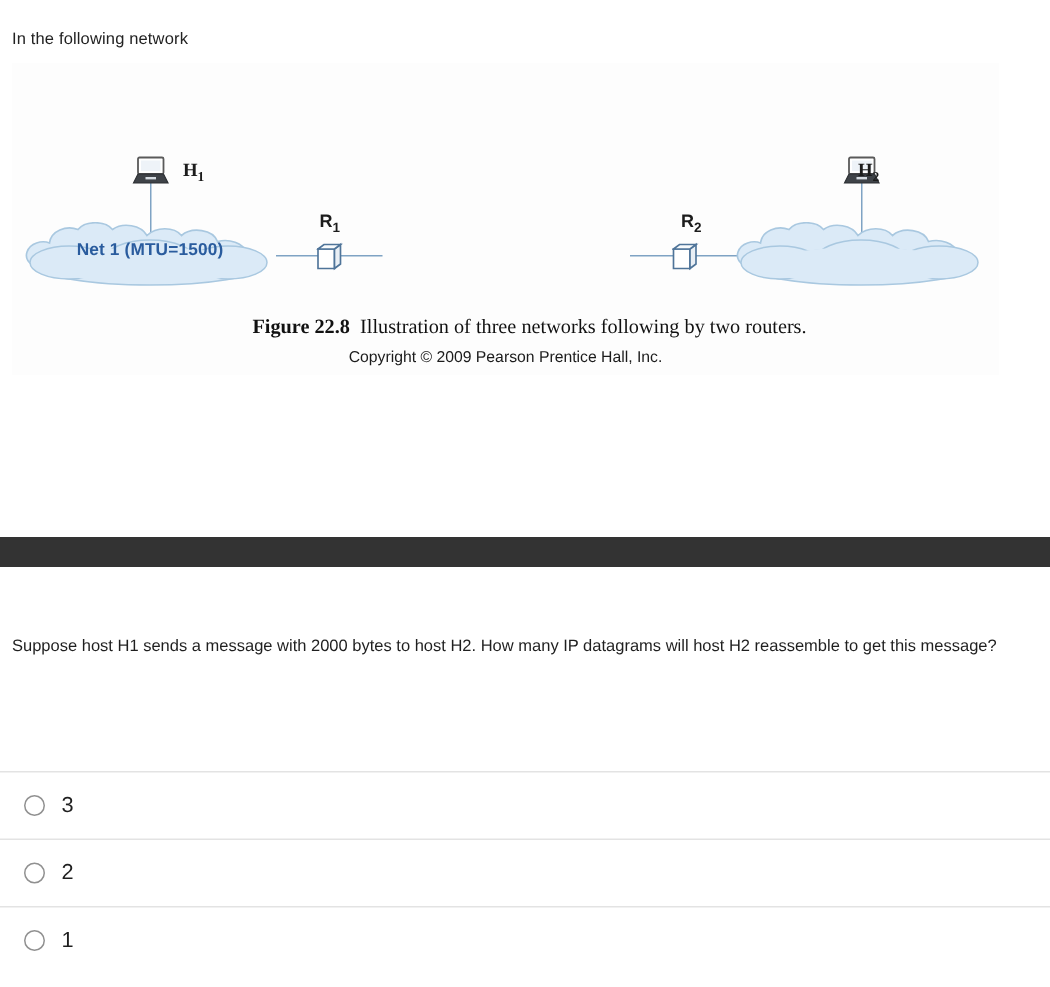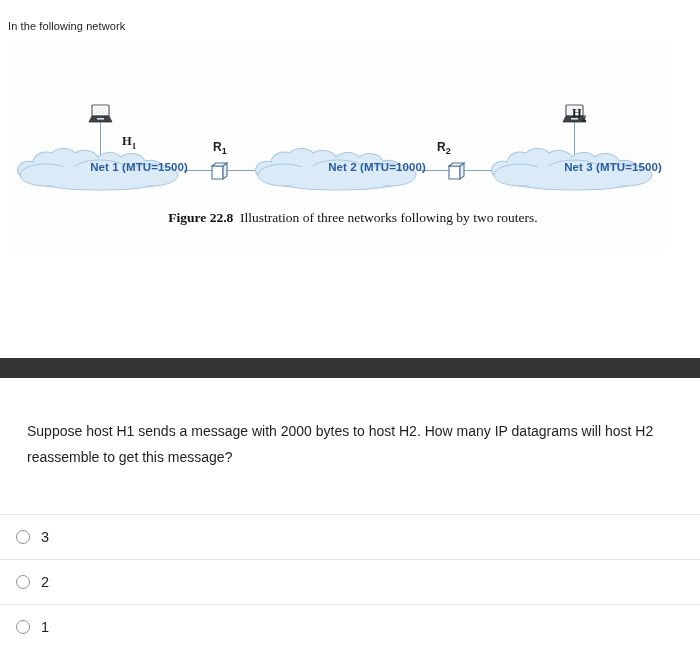--- a/index.html
+++ b/index.html
@@ -49,21 +49,21 @@
   .cloud {
     position: absolute;
     height: 44px;
   }
   .cloud svg { display: block; }
   .cloud-label {
     position: absolute;
     left: 0;
     right: 0;
     top: 13px;
-    text-align: right;
+    text-align: center;
     font-size: 11.5px;
     font-weight: bold;
     color: #2a5c9e;
     font-family: "Liberation Sans", sans-serif;
     letter-spacing: 0.1px;
   }
 
   #cloud-1 { left: 4px;   top: 106px; width: 176px; }
   #cloud-2 { left: 242px; top: 106px; width: 176px; }
   #cloud-3 { left: 478px; top: 106px; width: 176px; }
@@ -75,36 +75,36 @@
 
   .router-label {
     position: absolute;
     font-size: 12px;
     font-weight: bold;
     color: #1c1c1c;
     font-family: Liberation Sans, sans-serif;
   }
   .router-label sub { font-size: 9px; }
   #router-1-label { left: 205px; top: 98px; }
-  #router-2-label { left: 429px; top: 98px; }
+  #router-2-label { left: 446px; top: 98px; }
 
   
   .host { position: absolute; width: 26px; height: 20px; }
   #host-1 { left: 80px;  top: 62px; }
   #host-2 { left: 554px; top: 62px; }
 
   .host-label {
     position: absolute;
     font-size: 12.5px;
     font-weight: bold;
     color: #1c1c1c;
     font-family: "Liberation Serif", serif;
   }
   .host-label sub { font-size: 9px; }
-  #host-1-label { left: 114px; top: 64px; margin-top: 28px; }
+  #host-1-label { left: 114px; top: 64px; }
   #host-2-label { left: 564px; top: 64px; }
 
   
   .link { position: absolute; background: #7fa3c4; }
   .link.h { height: 1.4px; }
   .link.v { width: 1.4px; }
 
   #link-h1  { left: 92px;  top: 80px;  height: 36px; width: 1.4px; }
   #link-h2  { left: 566px; top: 80px;  height: 36px; width: 1.4px; }
   #link-n1r1{ left: 176px; top: 128px; width: 30px; }
@@ -146,24 +146,23 @@
     height: 20px;
     background: #333333;
   }
 
   
   .question {
     position: absolute;
     left: 8px;
     top: 418px;
     width: 660px;
-    font-size: 14px;
+    font-size: 11px;
     line-height: 26px;
     color: #1f1f1f;
-    margin-left: 19px;
   }
 
   
   .options {
     position: absolute;
     left: 0;
     top: 514px;
     width: 700px;
   }
   .option-row {
@@ -213,46 +212,32 @@
                  C116 3 130 5 133 13 C141 11 150 14 152 20 C156 25 150 32 138 32 Z" fill="#dbeaf7" stroke="#a9c8e0" stroke-width="1.1"></path>
         <ellipse cx="88" cy="30" rx="72" ry="12" fill="#dbeaf7" stroke="#a9c8e0" stroke-width="1.1"></ellipse>
         <ellipse cx="34" cy="27" rx="26" ry="11" fill="#dbeaf7" stroke="#a9c8e0" stroke-width="1"></ellipse>
         <ellipse cx="88" cy="25" rx="30" ry="13" fill="#dbeaf7" stroke="#a9c8e0" stroke-width="1"></ellipse>
         <ellipse cx="140" cy="27" rx="26" ry="11" fill="#dbeaf7" stroke="#a9c8e0" stroke-width="1"></ellipse>
         <ellipse cx="88" cy="29" rx="66" ry="12" fill="#dbeaf7" stroke="none"></ellipse>
       </svg>
       <div class="cloud-label">Net 1 (MTU=1500)</div>
     </div>
 
-    <div class="cloud" id="cloud-2">
-      <svg width="176" height="44" viewBox="0 0 176 44">
-        <path d="M24 32 C10 32 4 26 6 20 C8 14 16 12 21 14 C22 6 32 2 40 5
-                 C45 -1 58 -1 63 5 C70 0 82 2 86 9 C92 3 104 3 109 9
-                 C116 3 130 5 133 13 C141 11 150 14 152 20 C156 25 150 32 138 32 Z" fill="#dbeaf7" stroke="#a9c8e0" stroke-width="1.1"></path>
-        <ellipse cx="88" cy="30" rx="72" ry="12" fill="#dbeaf7" stroke="#a9c8e0" stroke-width="1.1"></ellipse>
-        <ellipse cx="34" cy="27" rx="26" ry="11" fill="#dbeaf7" stroke="#a9c8e0" stroke-width="1"></ellipse>
-        <ellipse cx="88" cy="25" rx="30" ry="13" fill="#dbeaf7" stroke="#a9c8e0" stroke-width="1"></ellipse>
-        <ellipse cx="140" cy="27" rx="26" ry="11" fill="#dbeaf7" stroke="#a9c8e0" stroke-width="1"></ellipse>
-        <ellipse cx="88" cy="29" rx="66" ry="12" fill="#dbeaf7" stroke="none"></ellipse>
-      </svg>
-      <div class="cloud-label">Net 2 (MTU=1000)</div>
-    </div>
 
     <div class="cloud" id="cloud-3">
       <svg width="176" height="44" viewBox="0 0 176 44">
         <path d="M24 32 C10 32 4 26 6 20 C8 14 16 12 21 14 C22 6 32 2 40 5
                  C45 -1 58 -1 63 5 C70 0 82 2 86 9 C92 3 104 3 109 9
                  C116 3 130 5 133 13 C141 11 150 14 152 20 C156 25 150 32 138 32 Z" fill="#dbeaf7" stroke="#a9c8e0" stroke-width="1.1"></path>
         <ellipse cx="88" cy="30" rx="72" ry="12" fill="#dbeaf7" stroke="#a9c8e0" stroke-width="1.1"></ellipse>
         <ellipse cx="34" cy="27" rx="26" ry="11" fill="#dbeaf7" stroke="#a9c8e0" stroke-width="1"></ellipse>
         <ellipse cx="88" cy="25" rx="30" ry="13" fill="#dbeaf7" stroke="#a9c8e0" stroke-width="1"></ellipse>
         <ellipse cx="140" cy="27" rx="26" ry="11" fill="#dbeaf7" stroke="#a9c8e0" stroke-width="1"></ellipse>
         <ellipse cx="88" cy="29" rx="66" ry="12" fill="#dbeaf7" stroke="none"></ellipse>
       </svg>
-      <div class="cloud-label">Net 3 (MTU=1500)</div>
     </div>
 
     <div class="router" id="router-1">
       <svg width="18" height="22" viewBox="0 0 18 22">
         <polygon points="1,6 12,6 12,19 1,19" fill="#ffffff" stroke="#4f7499" stroke-width="1.1"></polygon>
         <polygon points="12,6 16,3 16,16 12,19" fill="#e9eff5" stroke="#4f7499" stroke-width="1.1"></polygon>
         <polygon points="1,6 5,3 16,3 12,6" fill="#f7fafc" stroke="#4f7499" stroke-width="1.1"></polygon>
       </svg>
     </div>
     <div class="router-label" id="router-1-label">R<sub>1</sub></div>
@@ -285,20 +270,21 @@
       </svg>
     </div>
     <div class="host-label" id="host-2-label">H<sub>2</sub></div>
 
   </div>
 
   <div class="caption">
     <span class="fig-num">Figure 22.8</span><span>&nbsp;&nbsp;</span><span class="fig-text">Illustration of three networks following by two routers.</span>
   </div>
 
+  <div class="copyright">Copyright © 2009 Pearson Prentice Hall, Inc.</div>
 
 </div>
 
 <div class="dark-bar"></div>
 
 <div class="question">Suppose host H1 sends a message with 2000 bytes to host H2. How many IP datagrams will host H2 reassemble to get this message?</div>
 
 <div class="options">
 
   <div class="option-row">

